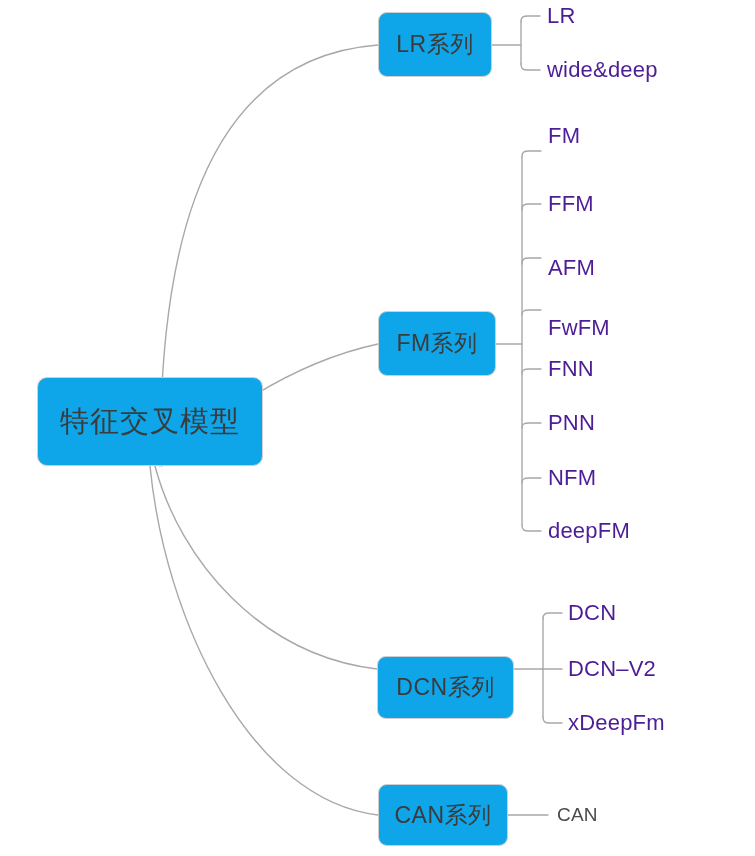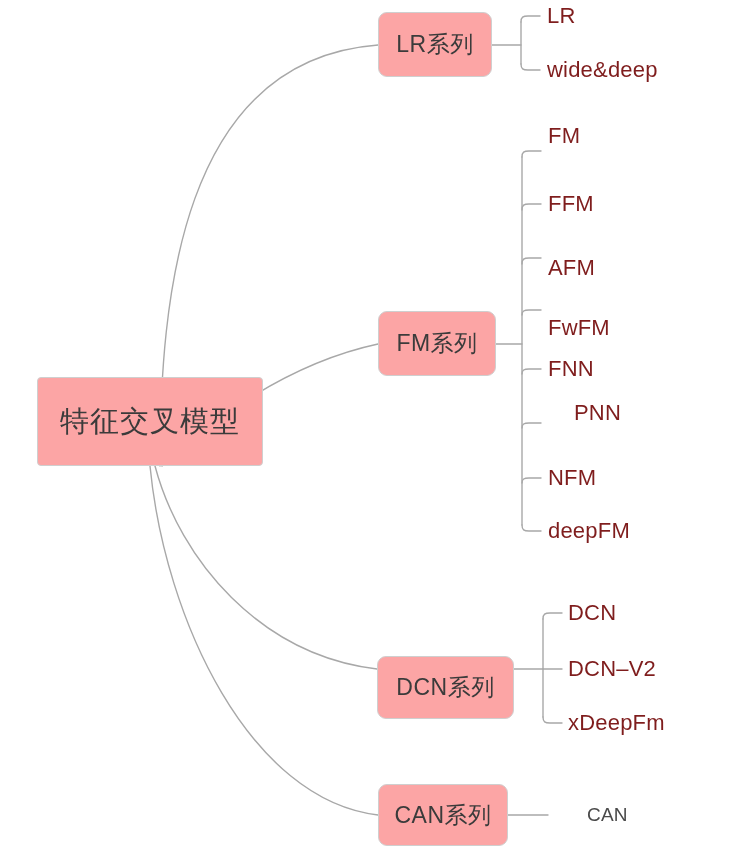--- a/index.html
+++ b/index.html
@@ -24,50 +24,50 @@
   .edges {
     position: absolute;
     left: 0; top: 0;
     width: 755px;
     height: 856px;
     pointer-events: none;
   }
   .node {
     position: absolute;
     box-sizing: border-box;
-    background: #fca5a5;
+    background: #0ea5e9;
     border: 1px solid #cfcfcf;
     border-radius: 9px;
     display: flex;
     align-items: center;
     justify-content: center;
     color: #3b3b3b;
     white-space: nowrap;
   }
   .node-root {
     left: 37px;
     top: 377px;
     width: 226px;
     height: 89px;
     font-size: 29px;
-    border-radius: 4px;
+    border-radius: 10px;
     letter-spacing: 1px;
   }
   .node-branch {
     font-size: 23px;
     letter-spacing: 0.5px;
   }
   .n-lr   { left: 378px; top: 12px;  width: 114px; height: 65px; }
   .n-fm   { left: 378px; top: 311px; width: 118px; height: 65px; text-align: center; }
   .n-dcn  { left: 377px; top: 656px; width: 137px; height: 63px; }
   .n-can  { left: 378px; top: 784px; width: 130px; height: 62px; text-align: right; }
 
   .leaf {
     position: absolute;
-    color: #7f1d1d;
+    color: #4c1d95;
     font-size: 22px;
     white-space: nowrap;
     transform: translateY(-50%);
     letter-spacing: 0.2px;
   }
   .leaf-small {
     font-size: 19px;
     color: #4a4a4a;
   }
   .watermark {
@@ -140,24 +140,24 @@
   </div>
 
   <div class="leaf" style="left:547px; top:16px;">LR</div>
   <div class="leaf" style="left:547px; top:70px;">wide&amp;deep</div>
 
   <div class="leaf" style="left:548px; top:136px;">FM</div>
   <div class="leaf" style="left:548px; top:204px;">FFM</div>
   <div class="leaf" style="left:548px; top:268px;">AFM</div>
   <div class="leaf" style="left:548px; top:328px;">FwFM</div>
   <div class="leaf" style="left:548px; top:369px;">FNN</div>
-  <div class="leaf" style="left:548px; top:413px;margin-left:26px;">PNN</div>
+  <div class="leaf" style="left:548px; top:423px;">PNN</div>
   <div class="leaf" style="left:548px; top:478px;">NFM</div>
   <div class="leaf" style="left:548px; top:531px;">deepFM</div>
 
   <div class="leaf" style="left:568px; top:613px;">DCN</div>
   <div class="leaf" style="left:568px; top:669px;">DCN–V2</div>
   <div class="leaf" style="left:568px; top:723px;">xDeepFm</div>
 
-  <div class="leaf leaf-small" style="left:587px; top:815px;">CAN</div>
+  <div class="leaf leaf-small" style="left:557px; top:815px;">CAN</div>
 
 
 </div>
 
 </body></html>

